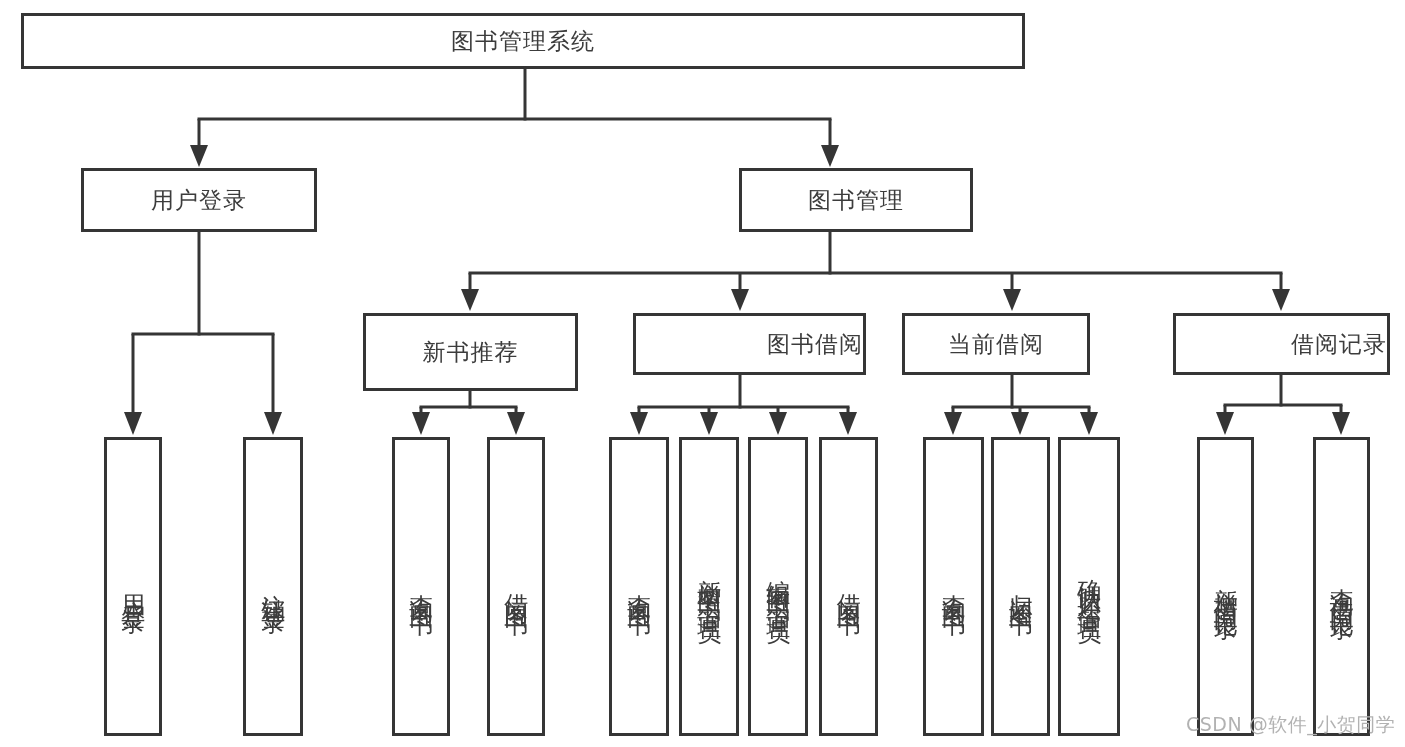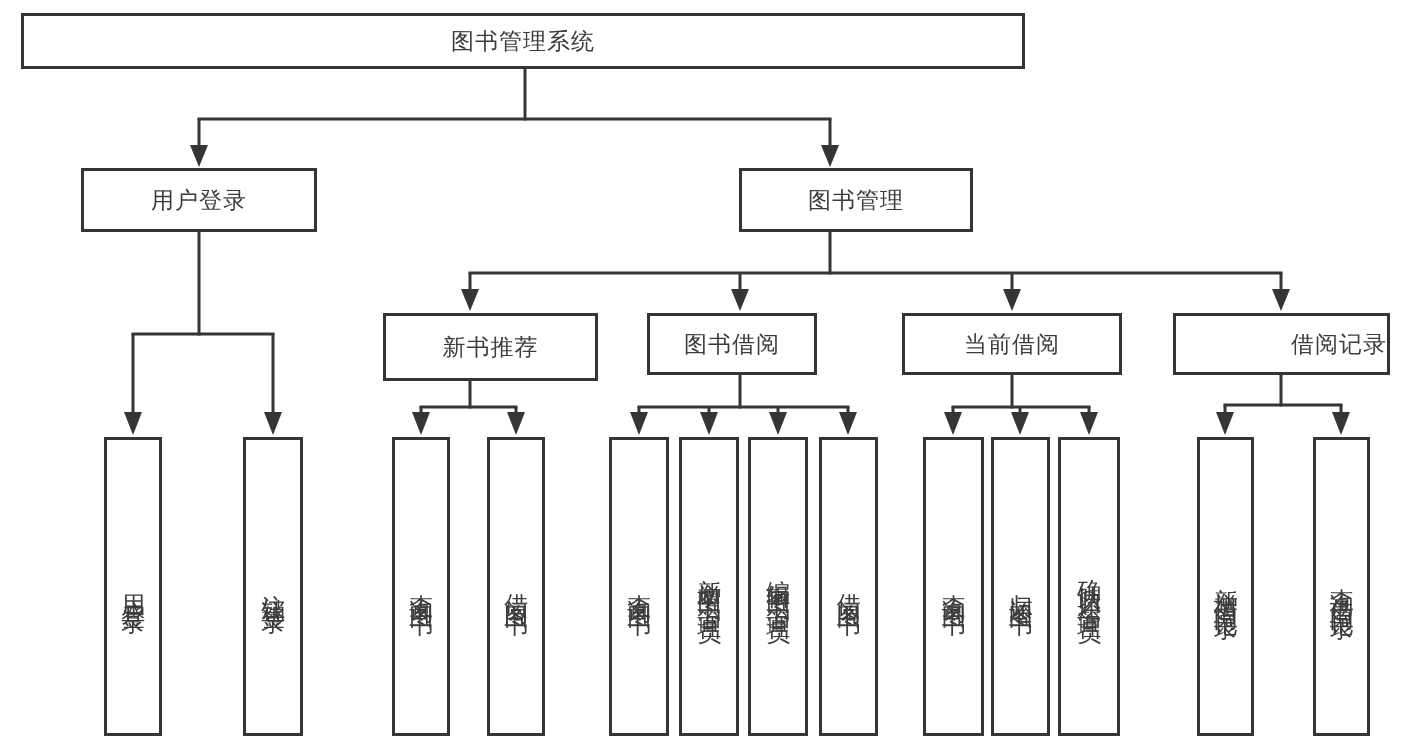--- a/index.html
+++ b/index.html
@@ -138,27 +138,27 @@
     <span class="h-label">图书管理系统</span>
   </div>
 
   <div class="box" style="left:81px; top:168px; width:236px; height:64px;">
     <span class="h-label">用户登录</span>
   </div>
   <div class="box" style="left:713px; top:168px; width:234px; height:64px;margin-left:26px;">
     <span class="h-label">图书管理</span>
   </div>
 
-  <div class="box" style="left:383px; top:313px; width:215px; height:68px;">
+  <div class="box" style="left:363px; top:313px; width:215px; height:78px;">
     <span class="h-label">新书推荐</span>
   </div>
-  <div class="box" style="left:647px; top:313px; width:170px; height:62px;">
+  <div class="box" style="left:633px; top:313px; width:233px; height:62px;justify-content:flex-end;">
     <span class="h-label">图书借阅</span>
   </div>
-  <div class="box" style="left:902px; top:313px; width:220px; height:62px;">
+  <div class="box" style="left:902px; top:313px; width:188px; height:62px;">
     <span class="h-label">当前借阅</span>
   </div>
   <div class="box" style="left:1173px; top:313px; width:217px; height:62px;justify-content:flex-end;">
     <span class="h-label">借阅记录</span>
   </div>
 
   <div class="box" style="left:104px; top:437px; width:58px; height:299px;">
     <span class="v-label">用户登录</span>
   </div>
   <div class="box" style="left:243px; top:437px; width:60px; height:299px;">
@@ -191,14 +191,15 @@
   <div class="box" style="left:1058px; top:437px; width:62px; height:299px;">
     <span class="v-label">确认归还（管理员）</span>
   </div>
   <div class="box" style="left:1197px; top:437px; width:57px; height:299px;">
     <span class="v-label">新增借阅记录</span>
   </div>
   <div class="box" style="left:1313px; top:437px; width:57px; height:299px;">
     <span class="v-label">查询借阅记录</span>
   </div>
 
+  <div class="watermark">CSDN @软件_小贺同学</div>
 
 </div>
 
 </body></html>

